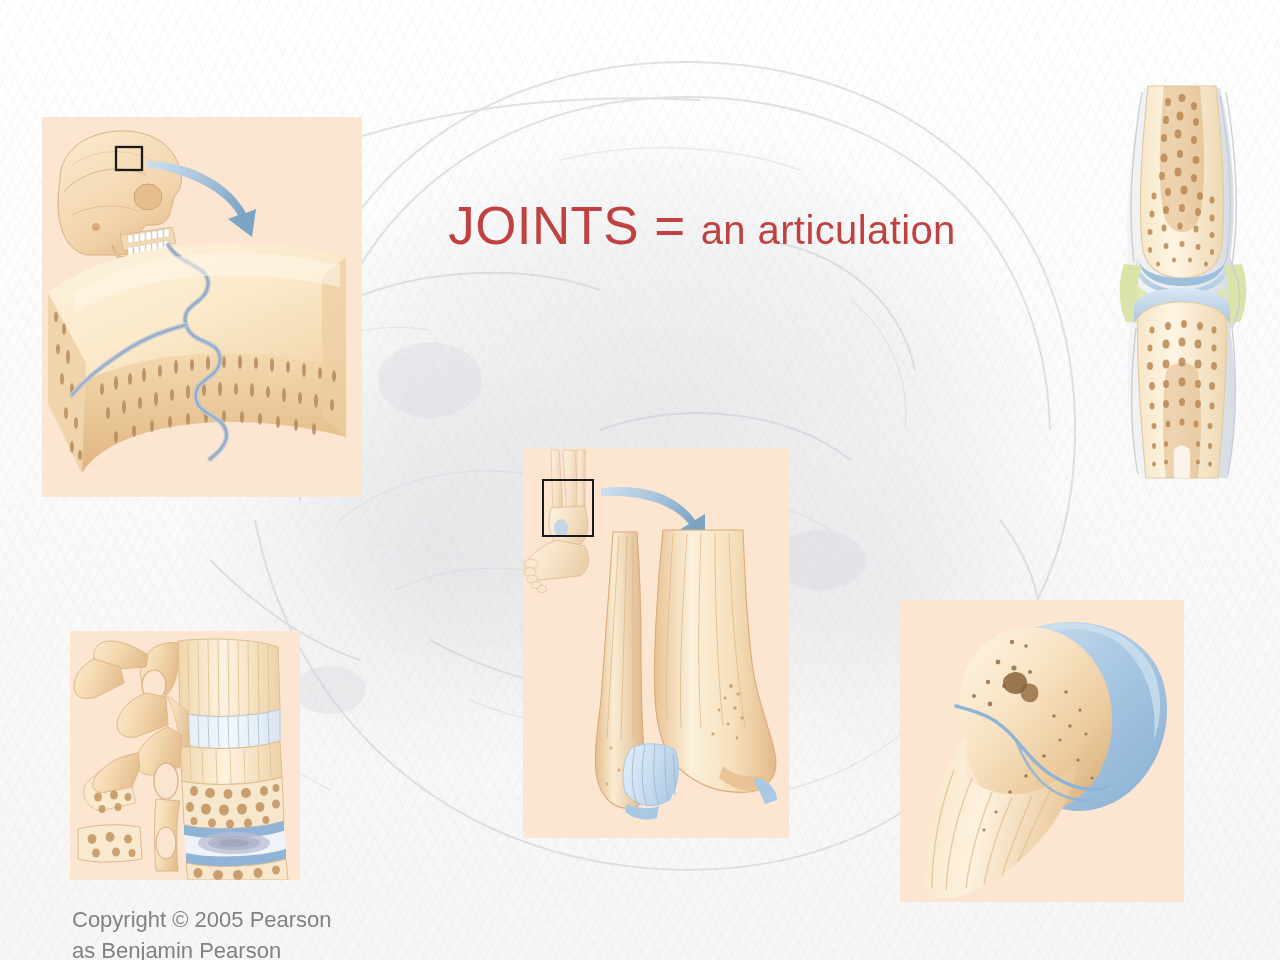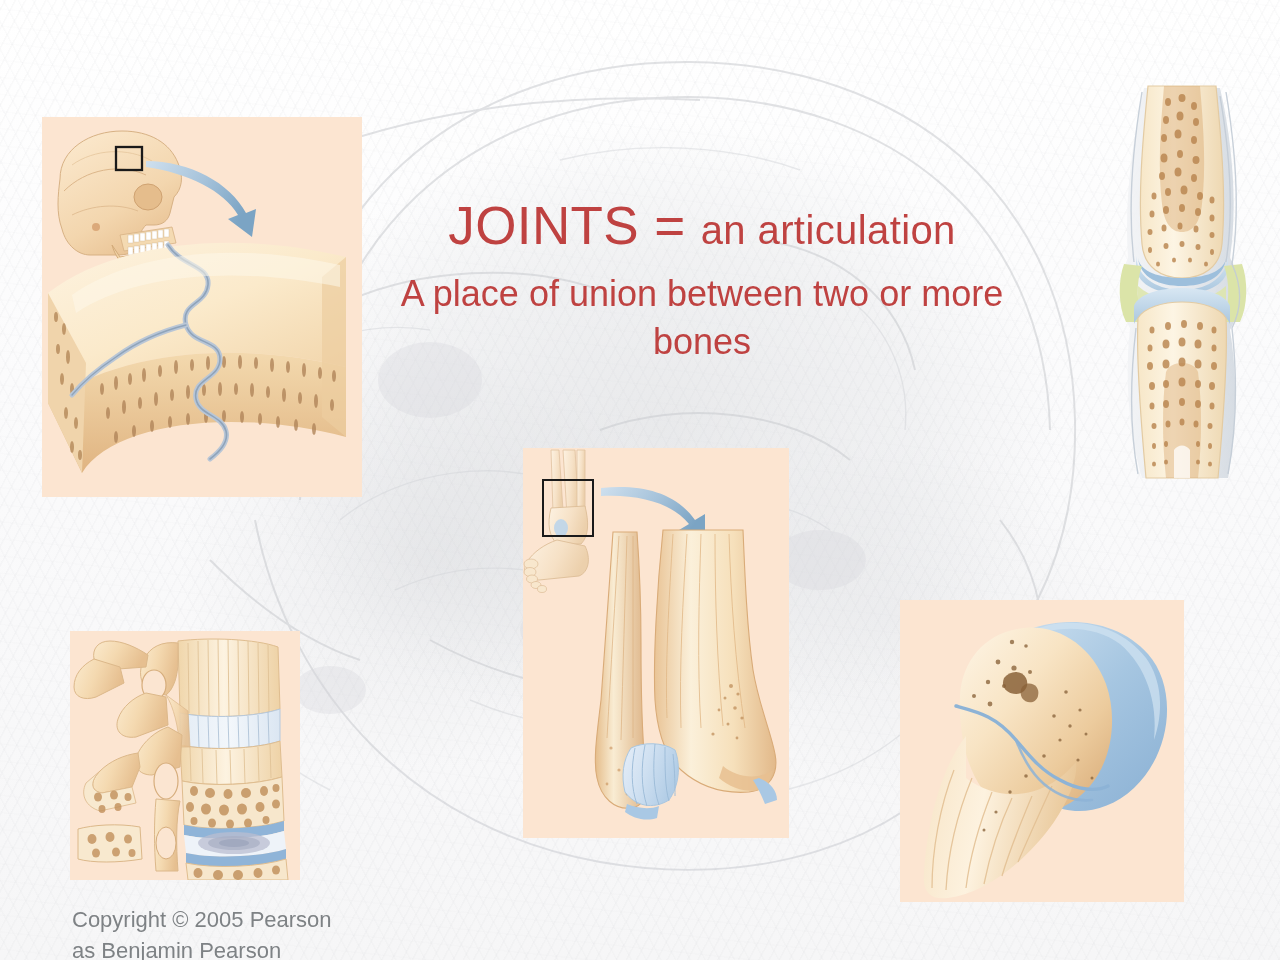--- a/index.html
+++ b/index.html
@@ -129,24 +129,20 @@
         <ellipse cx="820" cy="560" rx="46" ry="30"></ellipse>
         <ellipse cx="330" cy="690" rx="36" ry="24"></ellipse>
       </g>
     </svg>
   </div>
 
   <div class="title-block">
     <h1 class="main-title" style="color: rgb(191, 66, 65);">
       <span class="t-big">JOINTS = </span><span class="t-small">an articulation</span>
     </h1>
-    <p class="sub-title" style="color: rgb(191, 66, 65);">
-      <span>A place of union between two or</span>
-      <span>more bones</span>
-    </p>
   </div>
 
   <div class="figure-panel" id="fig-suture" style="left: 42px; top: 117px; width: 320px; height: 380px; background: rgb(252, 229, 209);">
     <svg class="fig-svg" viewBox="0 0 320 380">
       <defs>
         <linearGradient id="boneA" x1="0" y1="0" x2="0" y2="1">
           <stop offset="0%" stop-color="#fdf0d9"></stop>
           <stop offset="55%" stop-color="#f6dcb4"></stop>
           <stop offset="100%" stop-color="#e8c193"></stop>
         </linearGradient>

